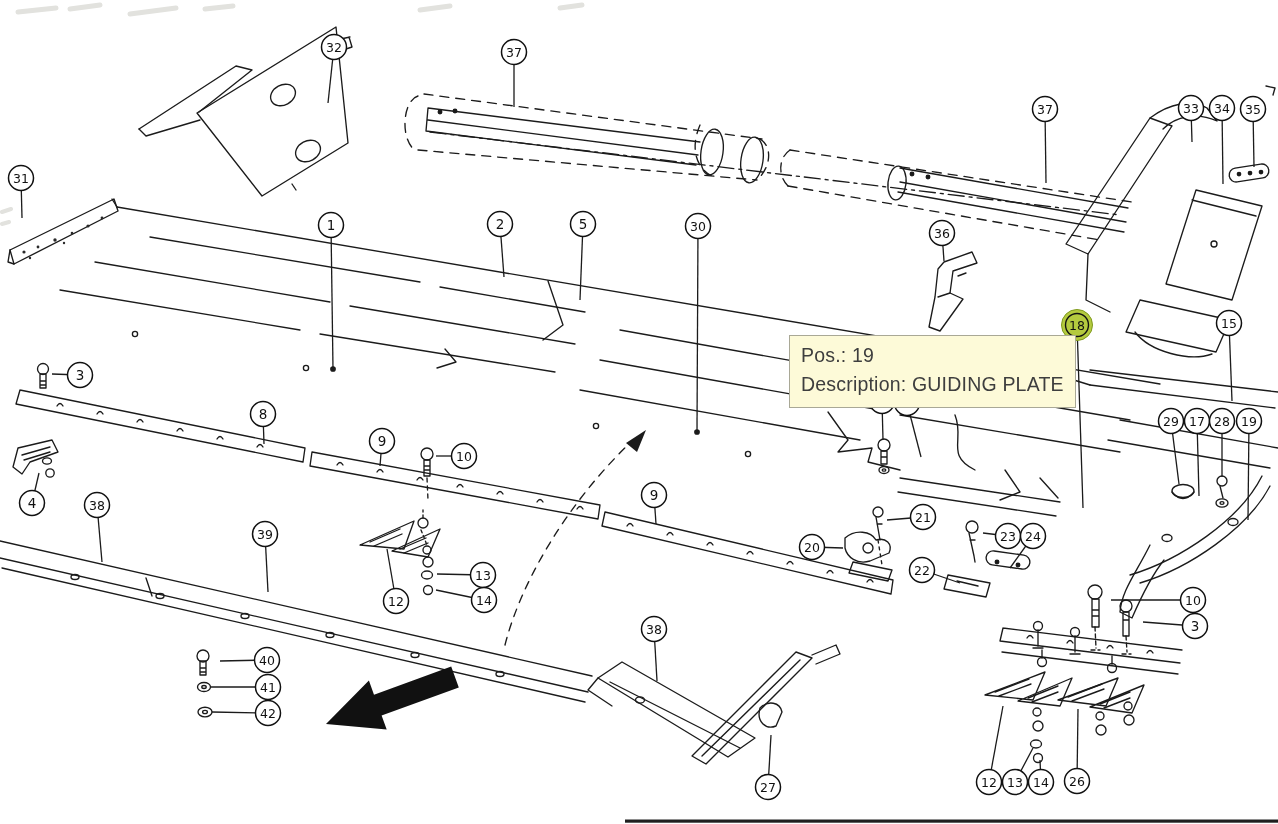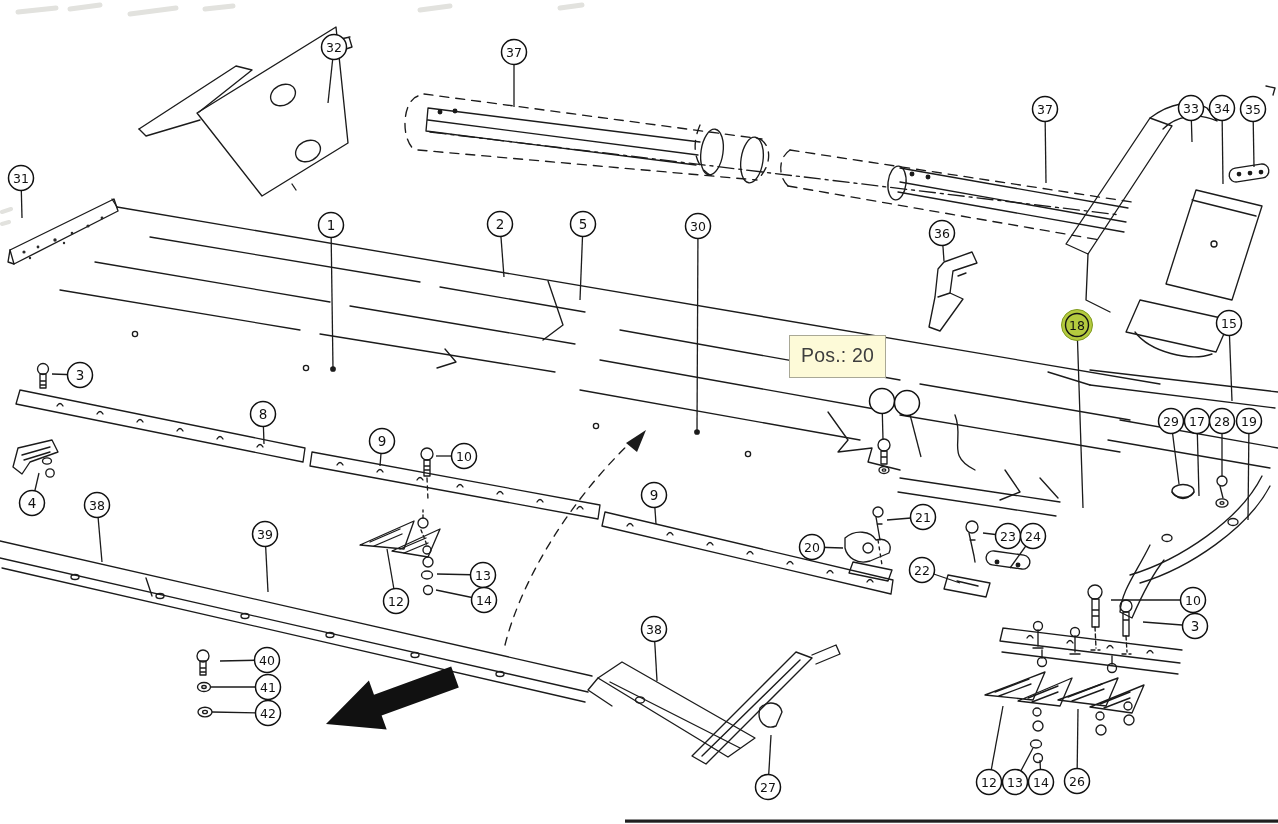--- a/index.html
+++ b/index.html
@@ -466,15 +466,16 @@
         </g>
         <g>
           <line x1="1077" y1="781" x2="1078" y2="709" stroke="#1b1b1b" stroke-width="1.3"></line>
           <circle cx="1077" cy="781" r="12.5" fill="#ffffff" stroke="#111111" stroke-width="1.5"></circle>
           <text x="1077" y="781" dy="0.36em" text-anchor="middle" font-size="12.5" fill="#111" class="balloon-text">26</text>
         </g>
       </g>
 </svg>
 
   <div class="tooltip" style="background: rgb(253, 250, 216); border-color: rgb(169, 168, 150); color: rgb(62, 62, 62);">
-    <div>Pos.: 20</div>
+    <div>Pos.: 19</div>
+    <div>Description: GUIDING PLATE</div>
   </div>
 </div>
 
 </body></html>

